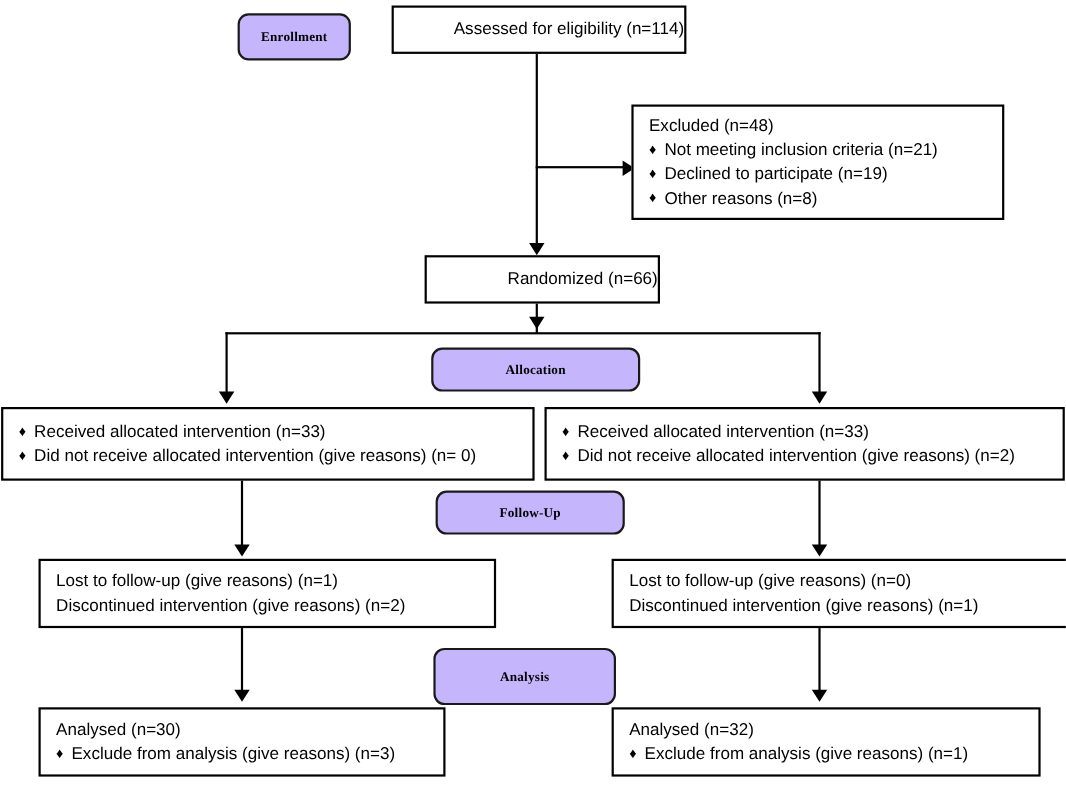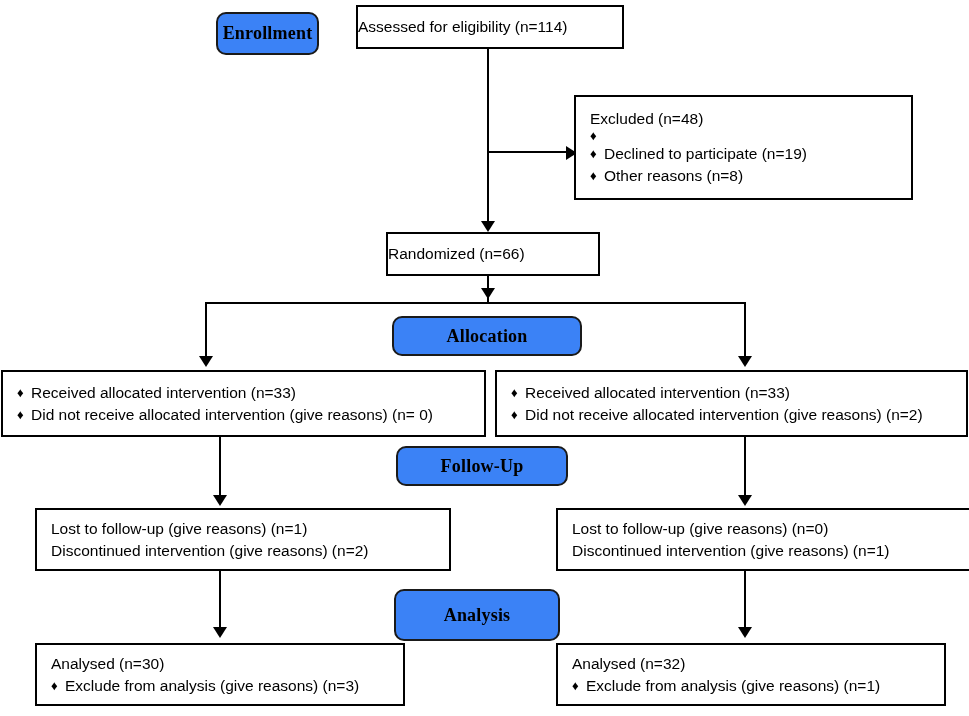--- a/index.html
+++ b/index.html
@@ -25,47 +25,47 @@
     line-height: 1.42;
     display: flex;
     flex-direction: column;
     justify-content: center;
   }
   .box .line {
     white-space: nowrap;
     padding: 0 0 0 0;
   }
   .box.pad-left .line { padding-left: 14px; }
-  .box.center { align-items: flex-start; }
+  .box.center { align-items: flex-end; }
   .bullet-line {
     display: flex;
     align-items: baseline;
     white-space: nowrap;
   }
   .bullet {
     display: inline-block;
     width: 14px;
     flex: 0 0 auto;
     font-size: 13px;
     line-height: 1;
     text-align: left;
     transform: translateY(-1px);
   }
   .stage {
     position: absolute;
     box-sizing: border-box;
     border: 2px solid #1a1a1a;
     border-radius: 10px;
-    background: #3b82f6;
+    background: #c4b5fd;
     display: flex;
     align-items: center;
     justify-content: center;
     font-family: "Liberation Serif", serif;
     font-weight: bold;
-    font-size: 18px;
+    font-size: 12px;
     color: #000000;
     letter-spacing: 0.2px;
   }
   .vline {
     position: absolute;
     width: 2px;
     background: #000000;
   }
   .hline {
     position: absolute;
@@ -105,20 +105,21 @@
   <div class="vline" style="left:487px; top:49px; height:174px;"></div>
   <div class="arrow-down" style="left:481px; top:221px;"></div>
 
   <div class="hline" style="left:487px; top:151px; width:81px;"></div>
   <div class="arrow-right" style="left:566px; top:146px;"></div>
 
   <div class="box pad-left" style="left:574px; top:95px; width:339px; height:105px;">
     <div class="line">Excluded (n=48)</div>
     <div class="line bullet-line">
       <span class="bullet">♦</span>
+      <span>Not meeting inclusion criteria (n=21)</span>
     </div>
     <div class="line bullet-line">
       <span class="bullet">♦</span>
       <span>Declined to participate (n=19)</span>
     </div>
     <div class="line bullet-line">
       <span class="bullet">♦</span>
       <span>Other reasons (n=8)</span>
     </div>
   </div>

